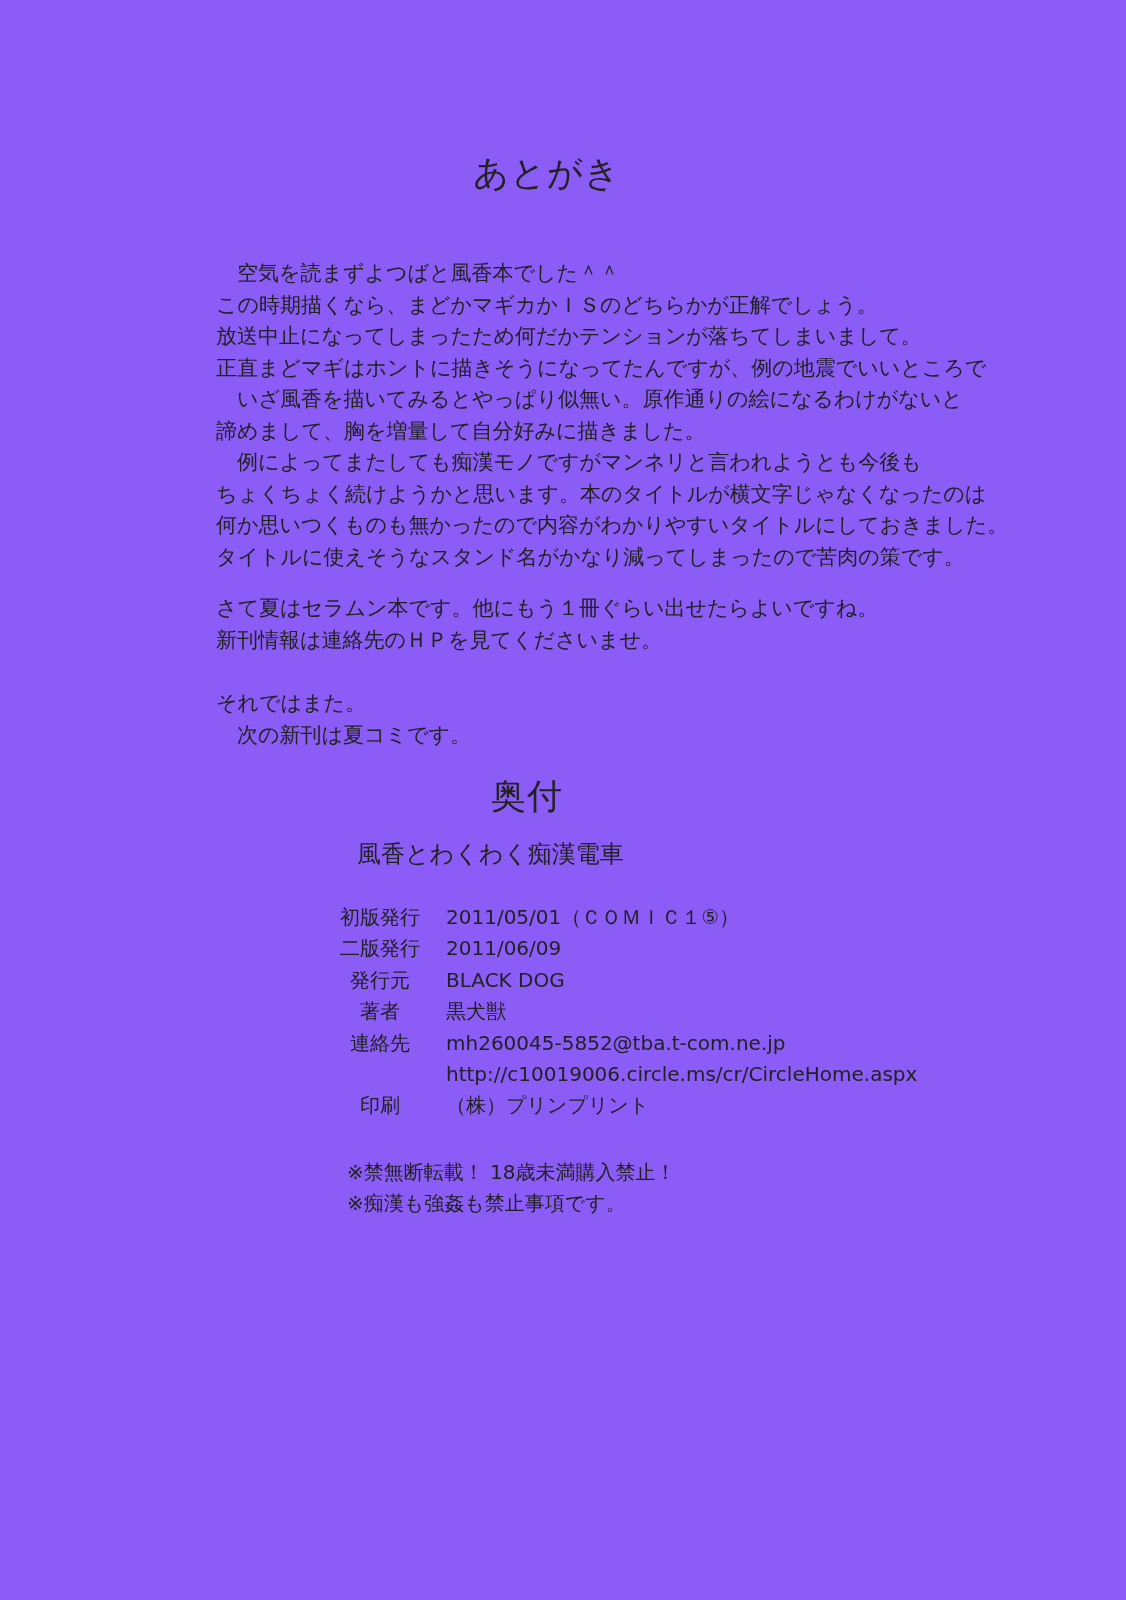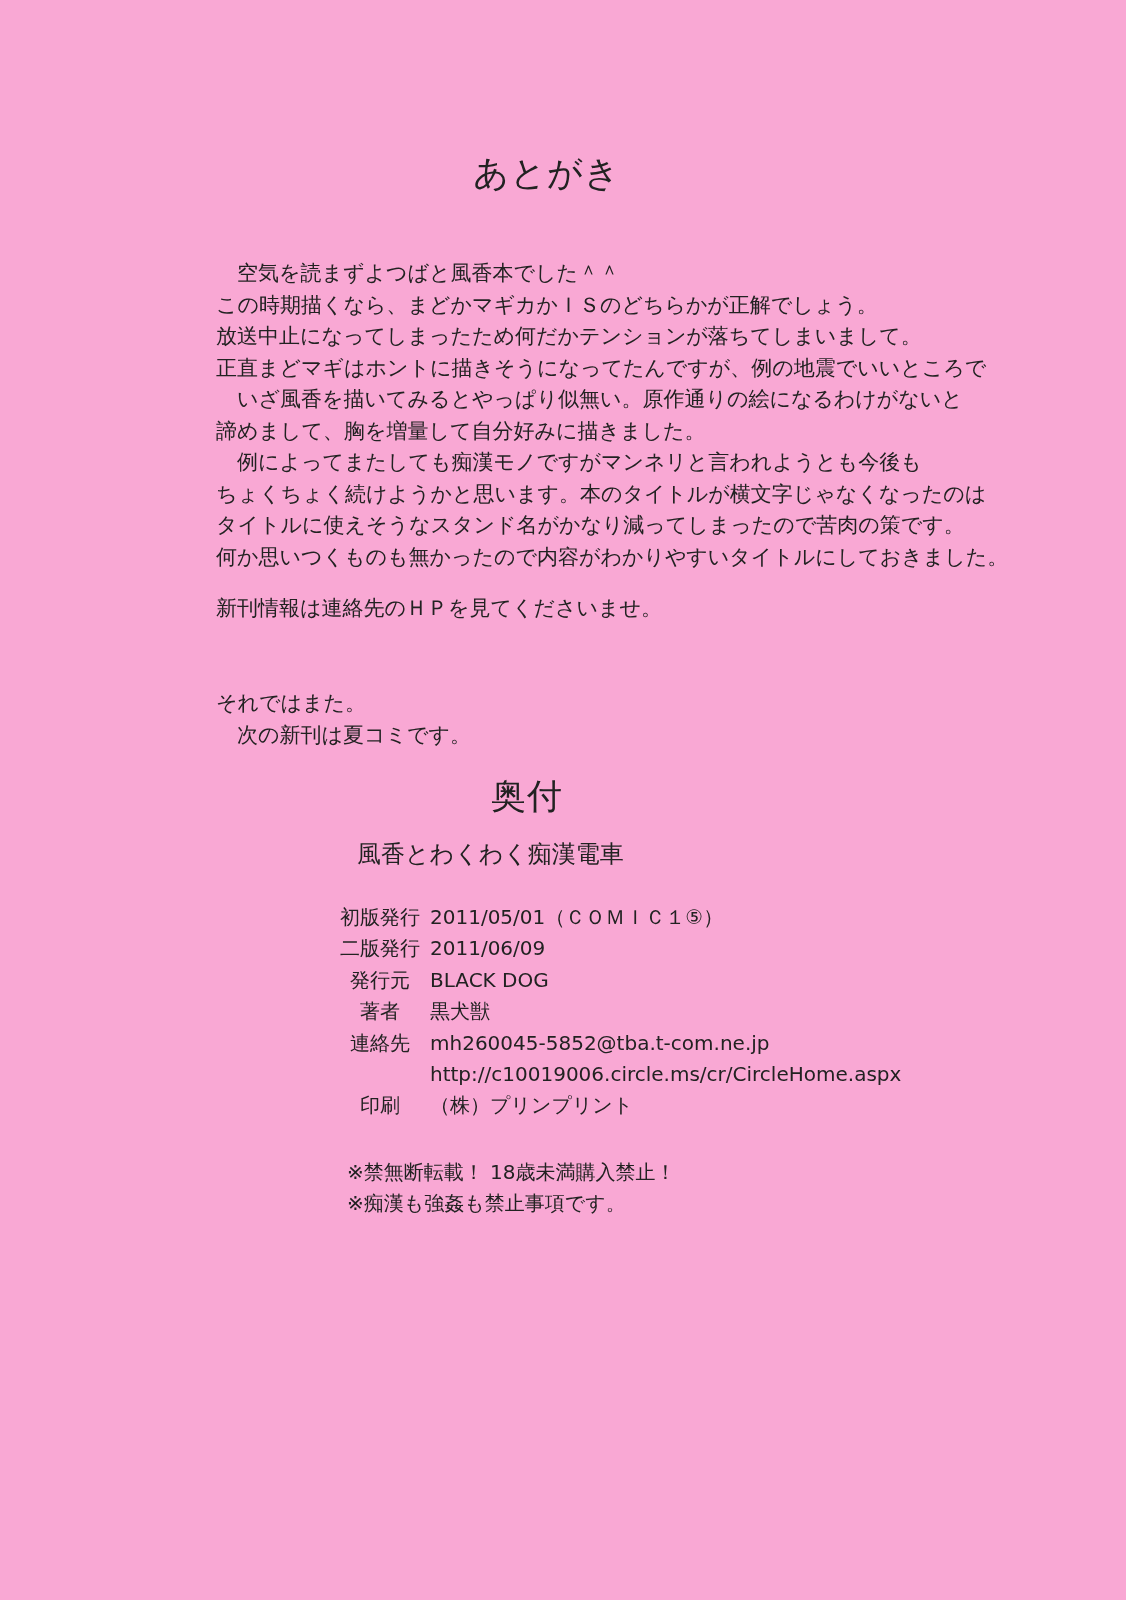--- a/index.html
+++ b/index.html
@@ -4,21 +4,21 @@
 <style>
   html, body {
     margin: 0;
     padding: 0;
     background: #ffffff;
   }
   .page {
     position: relative;
     width: 1126px;
     height: 1600px;
-    background: #f9a8d4;
+    background: #8b5cf6;
     color: #222222;
     font-family: "DejaVu Sans", "Liberation Sans", sans-serif;
     overflow: hidden;
   }
   .heading {
     position: absolute;
     font-size: 35px;
     line-height: 41px;
     text-align: center;
     font-weight: 400;
@@ -64,21 +64,21 @@
   .crow {
     display: flex;
     white-space: nowrap;
   }
   .clabel {
     width: 100px;
     text-align: center;
     flex: 0 0 auto;
   }
   .cvalue {
-    margin-left: 0;
+    margin-left: 16px;
   }
   .notes {
     position: absolute;
     left: 347px;
     top: 1114px;
     font-size: 20px;
     line-height: 31.4px;
     white-space: nowrap;
     margin-top: 43px;
   }
@@ -92,25 +92,26 @@
 
   <div class="para para-1">
     <div class="line">　空気を読まずよつばと風香本でした＾＾</div>
     <div class="line">この時期描くなら、まどかマギカかＩＳのどちらかが正解でしょう。</div>
     <div class="line">放送中止になってしまったため何だかテンションが落ちてしまいまして。</div>
     <div class="line">正直まどマギはホントに描きそうになってたんですが、例の地震でいいところで</div>
     <div class="line">　いざ風香を描いてみるとやっぱり似無い。原作通りの絵になるわけがないと</div>
     <div class="line">諦めまして、胸を増量して自分好みに描きました。</div>
     <div class="line">　例によってまたしても痴漢モノですがマンネリと言われようとも今後も</div>
     <div class="line">ちょくちょく続けようかと思います。本のタイトルが横文字じゃなくなったのは</div>
+    <div class="line">何か思いつくものも無かったので内容がわかりやすいタイトルにしておきました。</div>
     <div class="line">タイトルに使えそうなスタンド名がかなり減ってしまったので苦肉の策です。</div>
-    <div class="line">何か思いつくものも無かったので内容がわかりやすいタイトルにしておきました。</div>
   </div>
 
   <div class="para para-2">
+    <div class="line">さて夏はセラムン本です。他にもう１冊ぐらい出せたらよいですね。</div>
     <div class="line">新刊情報は連絡先のＨＰを見てくださいませ。</div>
   </div>
 
   <div class="para para-3">
     <div class="line">それではまた。</div>
     <div class="line">　次の新刊は夏コミです。</div>
   </div>
 
   <div class="heading heading-okuzuke">奥付</div>
 

